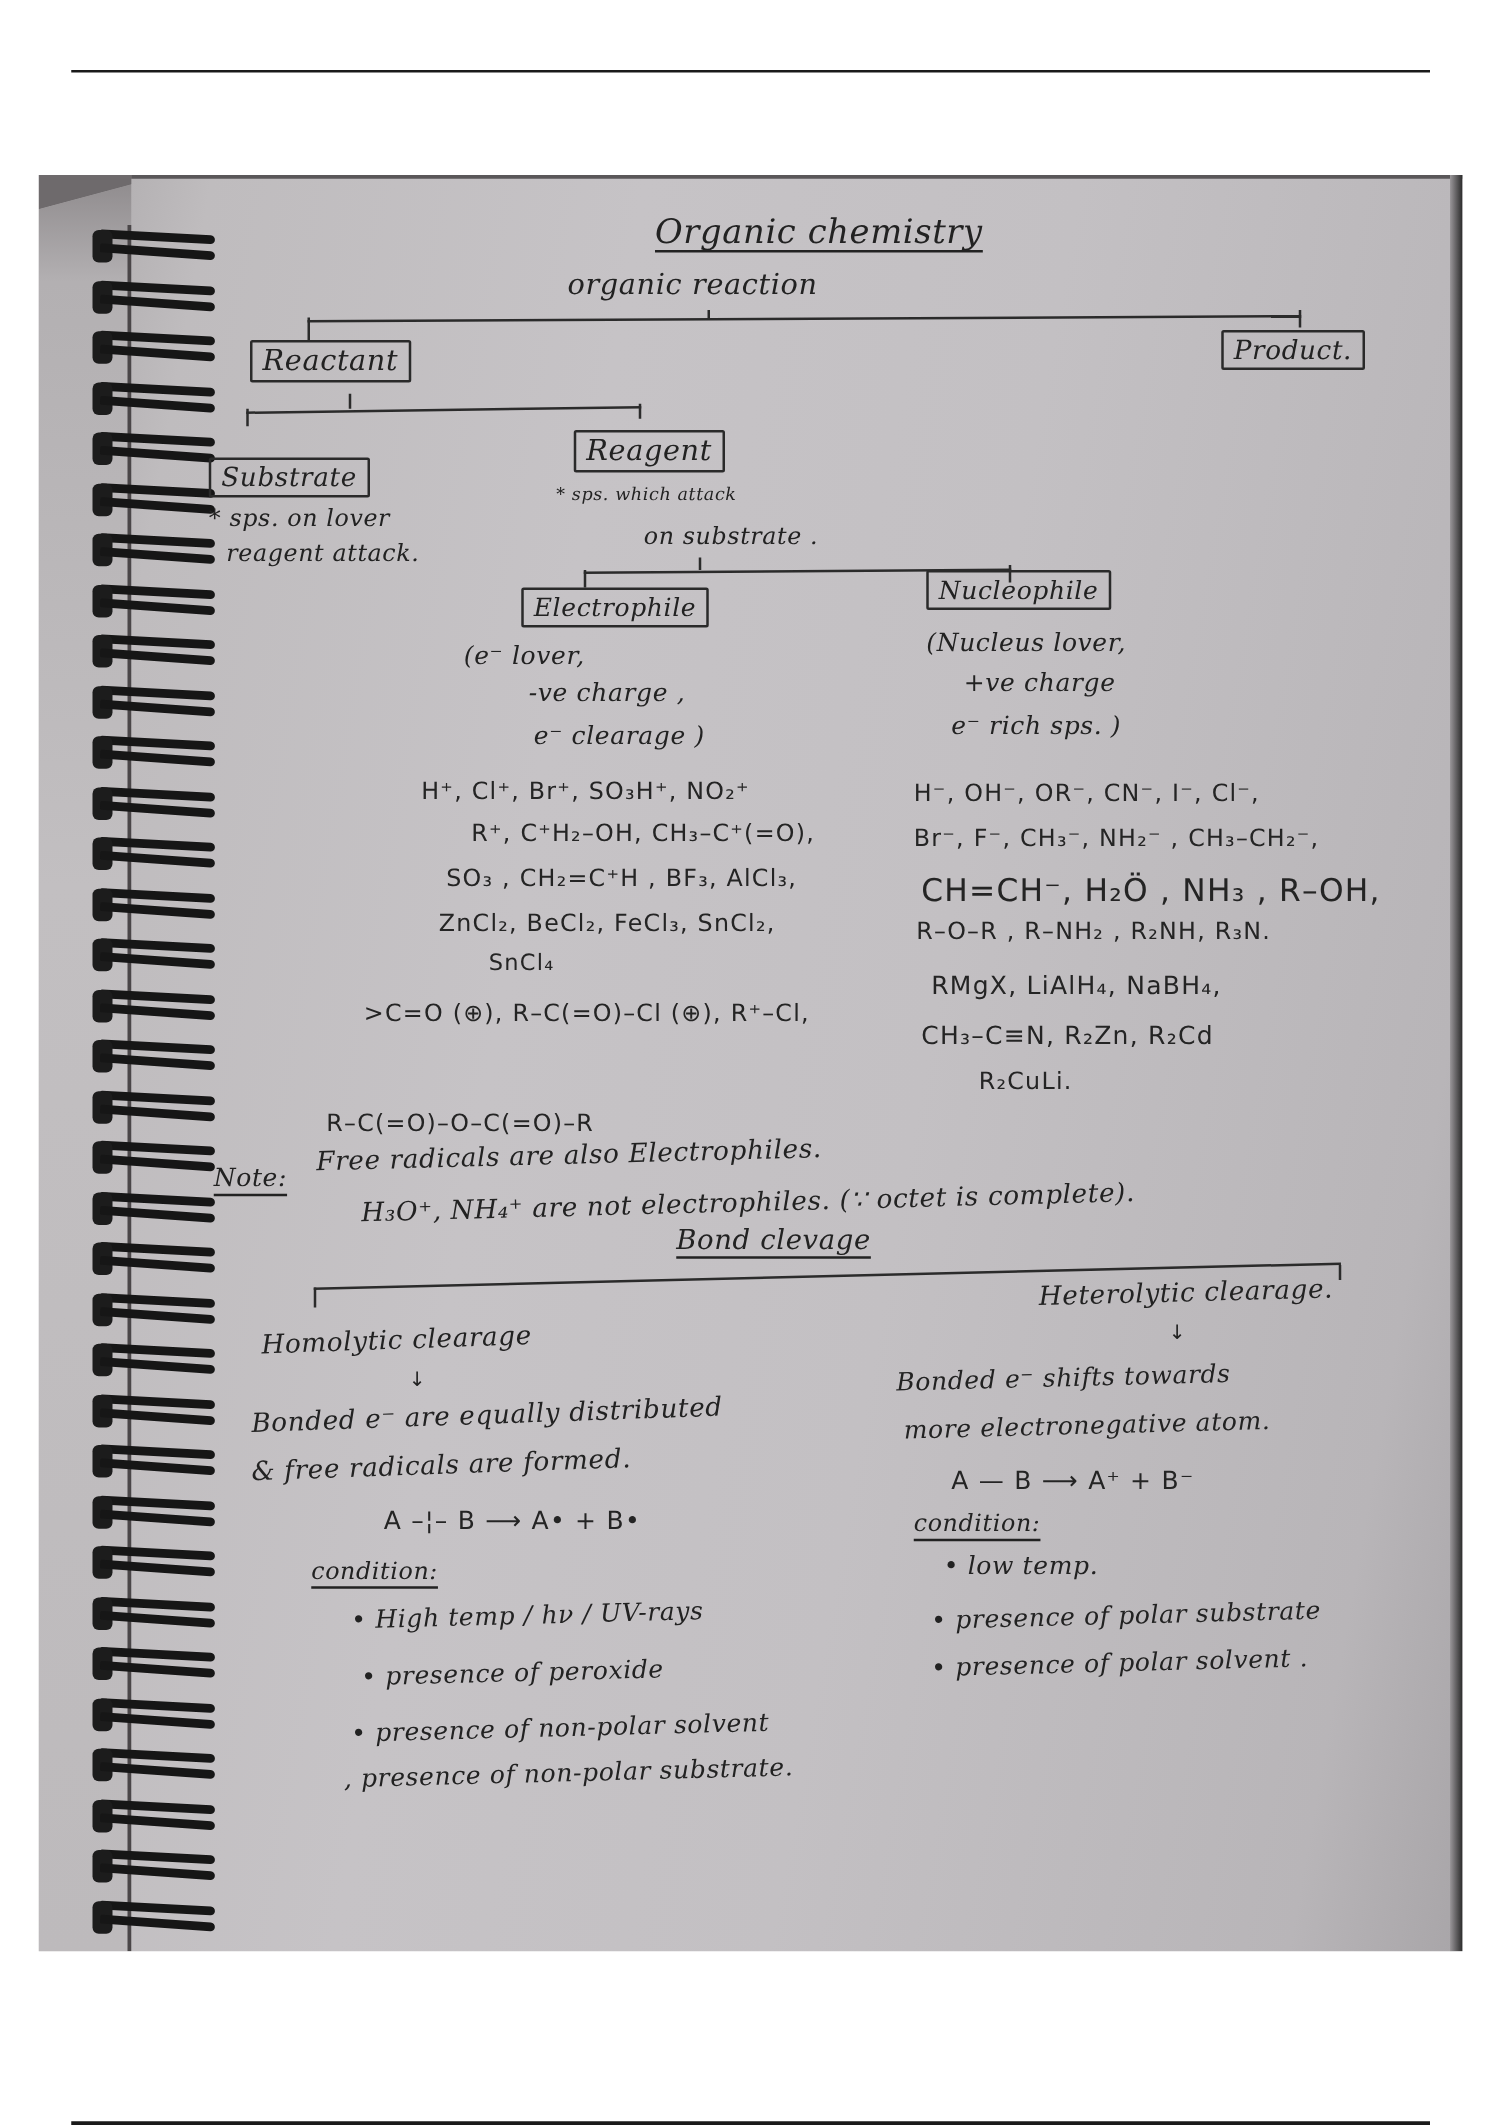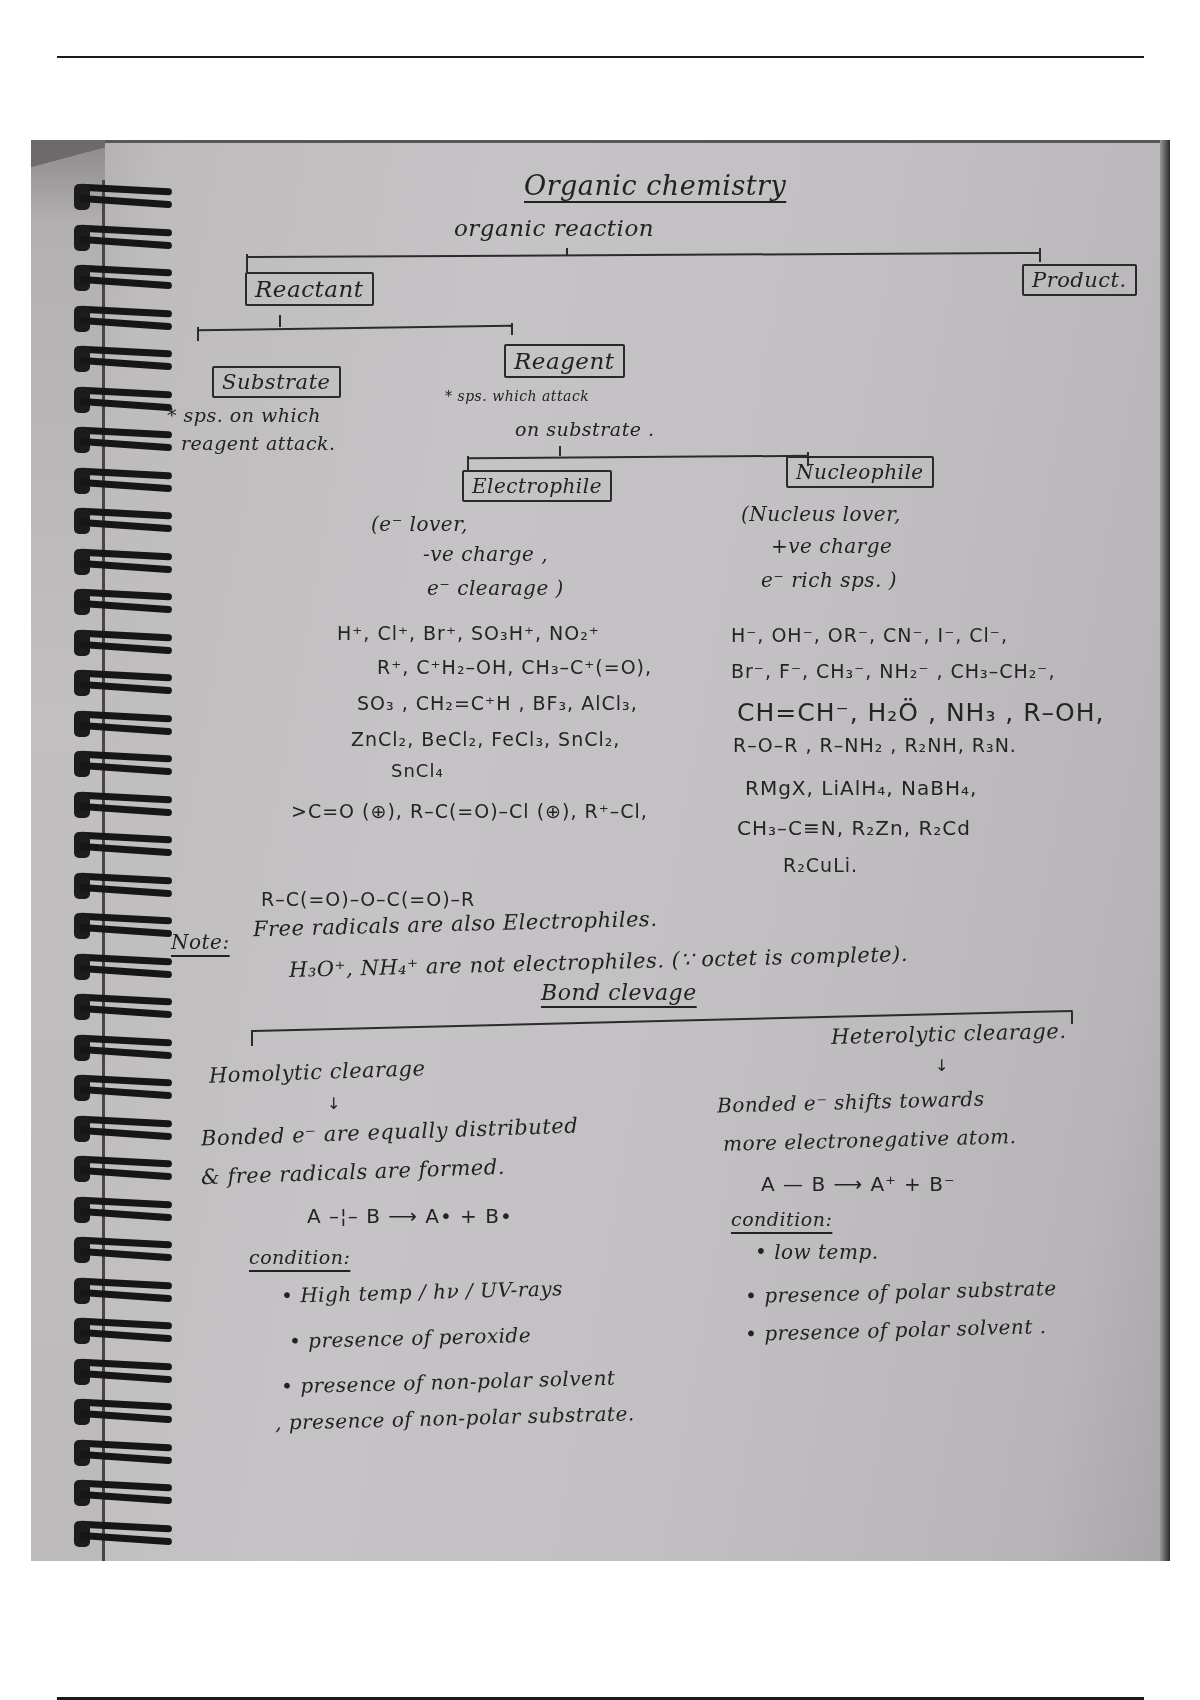--- a/index.html
+++ b/index.html
@@ -38,21 +38,21 @@
       border-radius: 4px 10px 10px 4px; background: #161616;
     }
     .spiral::before { top: 4px; transform: rotate(3deg); }
     .spiral::after { top: 16px; transform: rotate(4deg); }
     .spiral .knob { position: absolute; left: 4px; top: 2px; width: 16px; height: 26px; border-radius: 5px; background: #1c1c1c; }
 
     .hw { position: absolute; font-family: "DejaVu Serif", serif; font-style: italic; color: #222; white-space: nowrap; letter-spacing: 0.5px; }
     .hw.formula { font-family: "DejaVu Sans", sans-serif; font-style: normal; letter-spacing: 1px; color: #242424; }
     .title { font-size: 27px; }
     .u { text-decoration: underline; text-underline-offset: 6px; text-decoration-thickness: 2px; }
-    .box { border: 2px solid #2a2a2a; padding: 2px 8px; border-radius: 2px; margin-left: 45px; }
+    .box { border: 2px solid #2a2a2a; padding: 2px 8px; border-radius: 2px; }
 
     .ln { position: absolute; background: #2b2b2b; }
     .hline { height: 2px; }
     .vline { width: 2px; }
     .arrow-down { position: absolute; font-family: "DejaVu Sans", sans-serif; font-size: 16px; color: #222; }
   </style>
 </head>
 <body>
 
 <div class="rule top"></div>
@@ -179,21 +179,21 @@
 
   <div class="hw box" style="left:169px; top:132px; font-size:23px;">Reactant</div>
   <div class="hw box" style="left:946px; top:124px; font-size:21px;font-style:italic;">Product.</div>
 
   <div class="ln vline" style="left:248px; top:175px; height:12px;"></div>
   <div class="ln hline" style="left:166px; top:187px; width:316px; transform:rotate(-0.8deg);"></div>
   <div class="ln vline" style="left:166px; top:187px; height:14px;"></div>
   <div class="ln vline" style="left:480px; top:183px; height:12px;"></div>
 
   <div class="hw box" style="left:136px; top:226px; font-size:21px;">Substrate</div>
-  <div class="hw" style="left:136px; top:264px; font-size:19px;">* sps. on which</div>
+  <div class="hw" style="left:136px; top:264px; font-size:19px;">* sps. on lover</div>
   <div class="hw" style="left:150px; top:292px; font-size:19px;">reagent attack.</div>
 
   <div class="hw box" style="left:428px; top:204px; font-size:23px;">Reagent</div>
   <div class="hw" style="left:414px; top:248px; font-size:14px;">* sps. which attack</div>
   <div class="hw" style="left:484px; top:278px; font-size:19px;">on substrate .</div>
 
   <div class="ln vline" style="left:528px; top:306px; height:10px;"></div>
   <div class="ln hline" style="left:436px; top:316px; width:342px; transform:rotate(-0.4deg);"></div>
   <div class="ln vline" style="left:436px; top:316px; height:14px;"></div>
   <div class="ln vline" style="left:776px; top:312px; height:14px;"></div>

